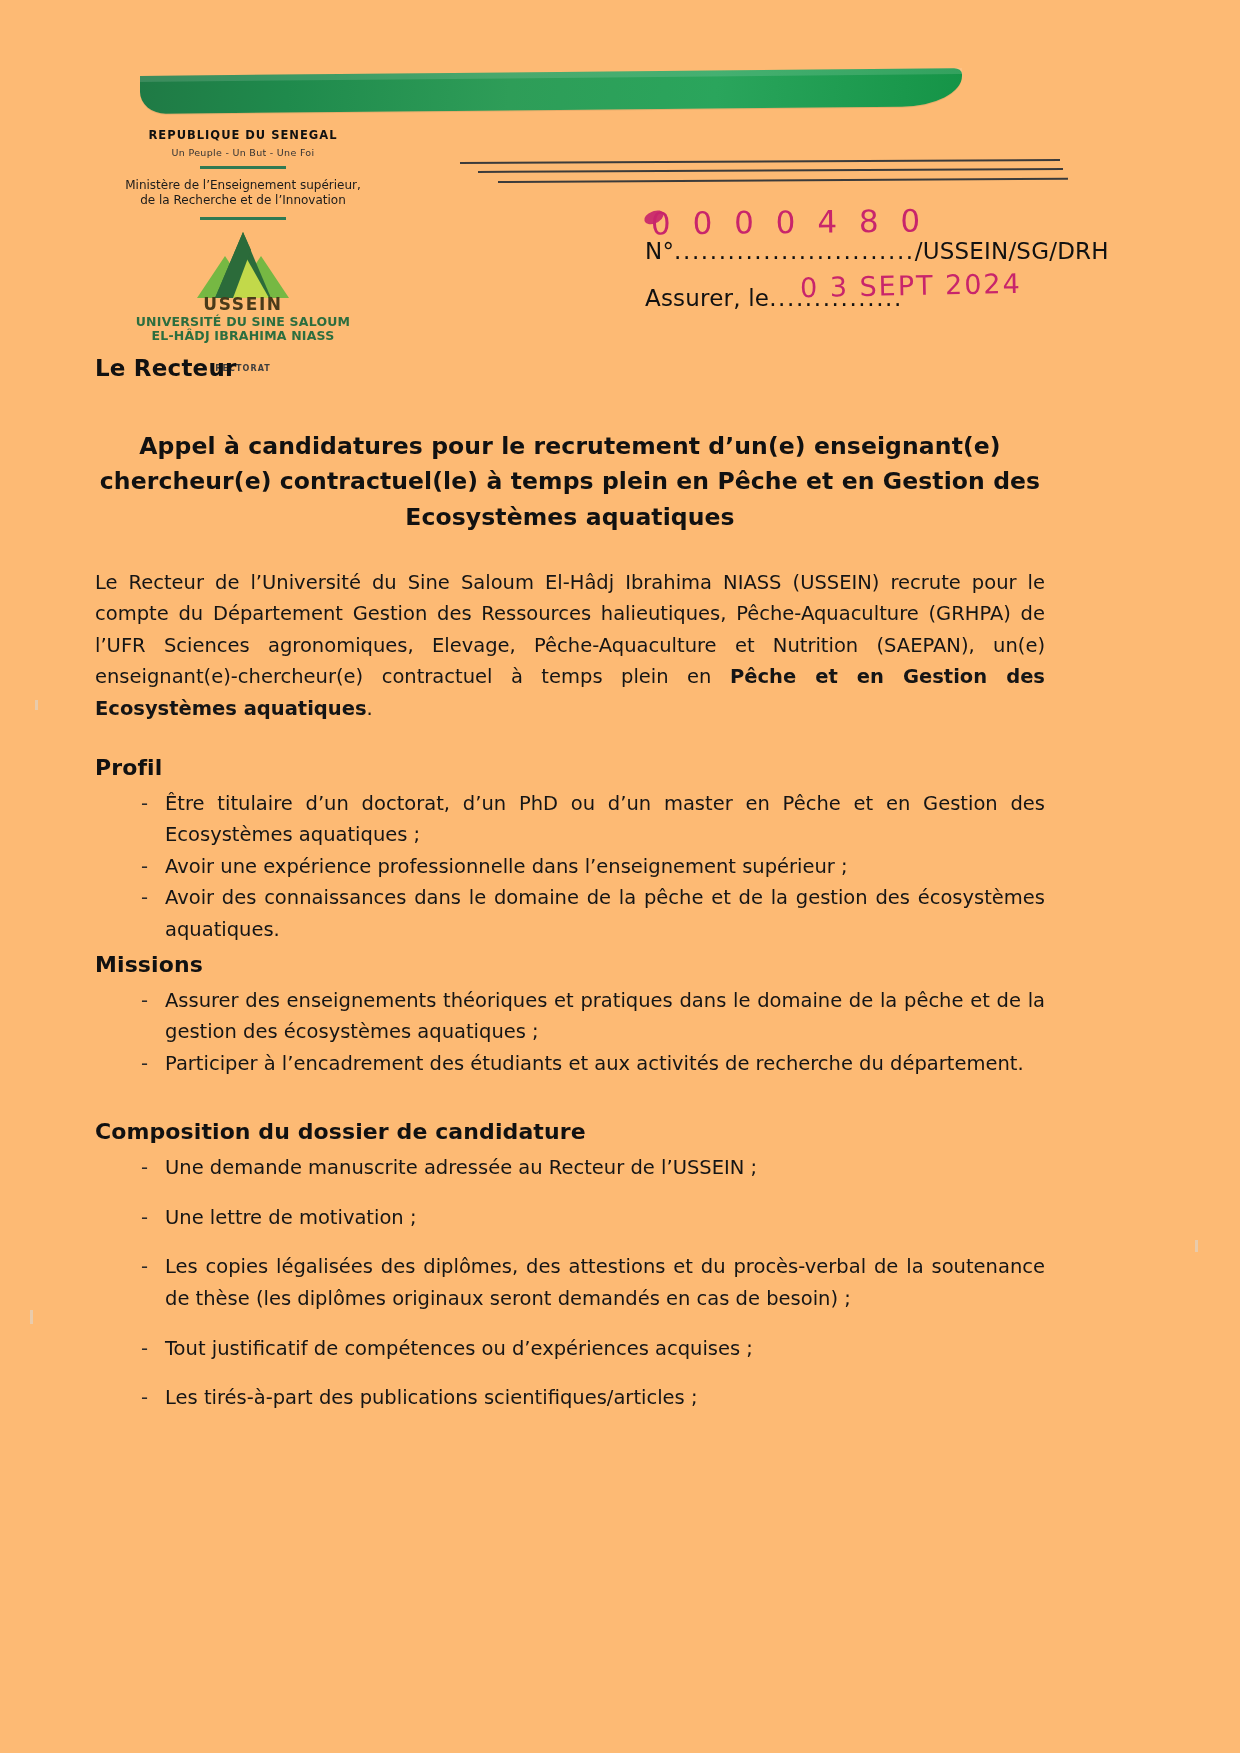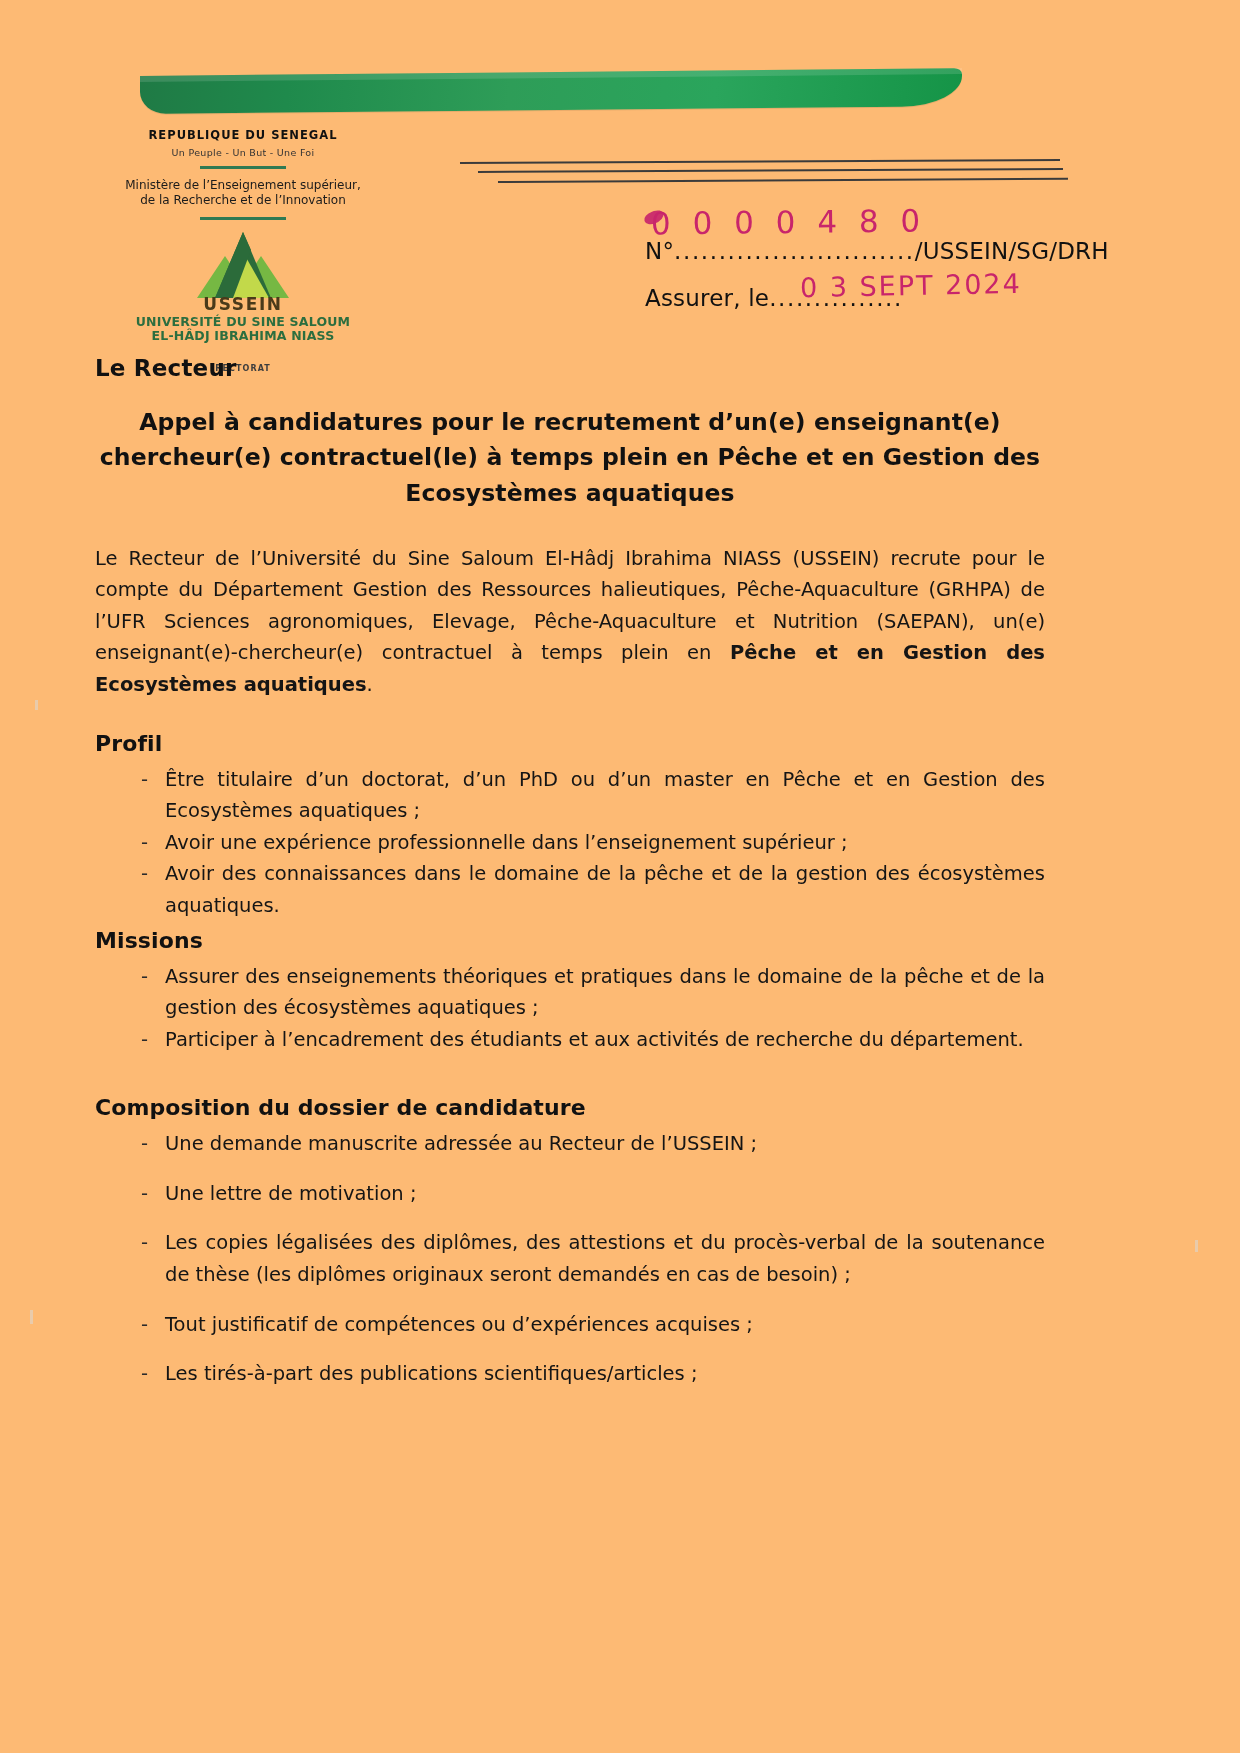--- a/index.html
+++ b/index.html
@@ -189,21 +189,21 @@
   }
 
   .recteur {
     font-size: 23px;
     font-weight: bold;
     color: #111;
     letter-spacing: 0.2px;
   }
 
   .doc-title {
-    margin-top: 24px;
+    margin-top: 48px;
     font-size: 23.5px;
     font-weight: bold;
     text-align: center;
     line-height: 1.5;
     color: #111;
     letter-spacing: 0.1px;
   }
 
   .intro {
     margin-top: 32px;

